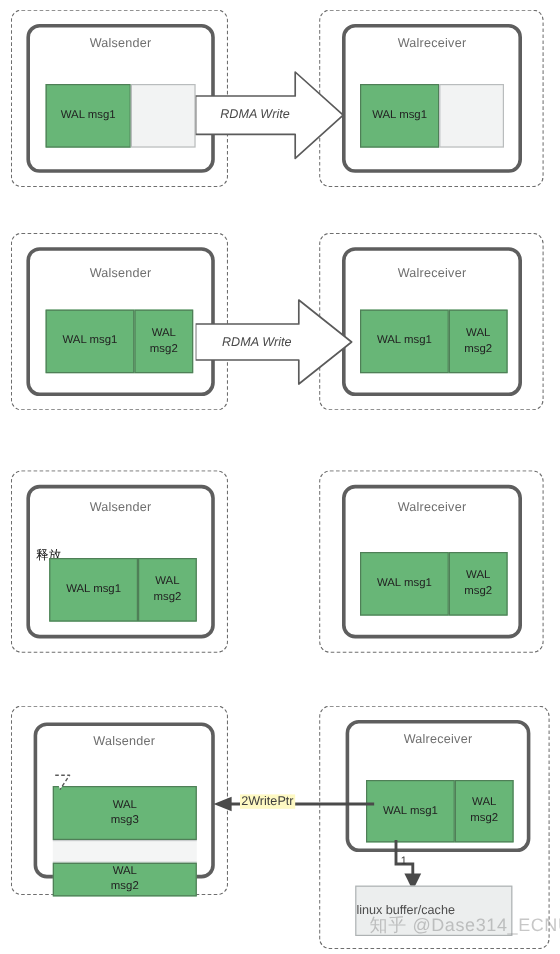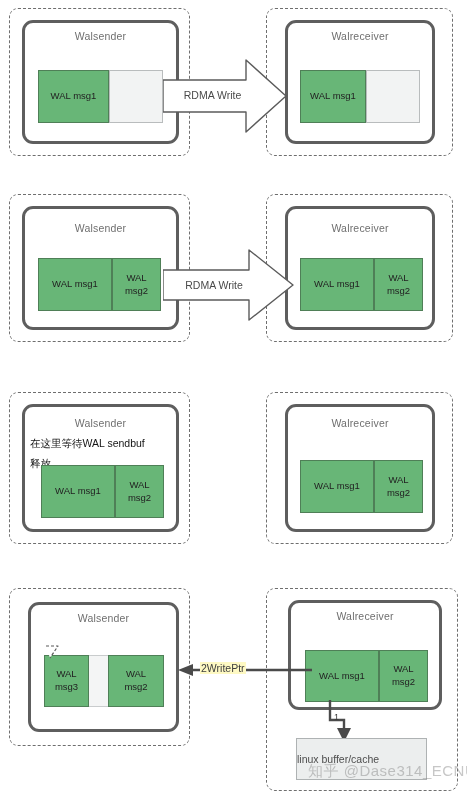--- a/index.html
+++ b/index.html
@@ -77,20 +77,21 @@
     border: none;
     border-top: 1px solid #c9cccd;
     border-bottom: 1px solid #c9cccd;
   }
   .cell span { display: block; }
 
   
   .blockarrow {
     position: absolute;
     pointer-events: none;
+    font-style: italic;
   }
   .blockarrow svg { display: block; }
   .blockarrow-label {
     position: absolute;
     left: 0; right: 0;
     text-align: center;
     font-size: 10.5px;
     color: #4a4a4a;
     white-space: nowrap;
   }
@@ -230,21 +231,20 @@
     <svg width="132" height="74" viewBox="0 0 132 74">
       <path d="M0,22 L86,22 L86,2 L130,37 L86,72 L86,52 L0,52 Z" fill="#ffffff" stroke="#5b5b5b" stroke-width="1.4" stroke-linejoin="round"></path>
     </svg>
     <div class="blockarrow-label" style="top:31px; right:30px; left:0;">RDMA Write</div>
   </div>
 
   <div class="host" style="left:9px; top:392px; width:181px; height:152px;"></div>
   <div class="proc" style="left:22px; top:404px; width:157px; height:128px;">
     <div class="proc-title" style="top:10px;">Walsender</div>
   </div>
-  <div class="note" style="left:30px; top:435px;">在这里等待WAL sendbuf</div>
   <div class="note" style="left:30px; top:455px;">释放</div>
   <div class="buf" style="left:41px; top:465px; width:123px; height:53px;">
     <div class="cell green" style="flex:0 0 74px;">
       <span>WAL msg1</span>
     </div>
     <div class="cell green" style="flex:1 1 auto;">
       <span style="max-width:34px;">WAL msg2</span>
     </div>
   </div>
 
@@ -265,21 +265,21 @@
   <div class="proc" style="left:28px; top:602px; width:151px; height:130px;">
     <div class="proc-title" style="top:7px;">Walsender</div>
   </div>
 
   <div class="callout-tail" style="left:44px; top:645px; width:24px; height:16px;">
     <svg width="24" height="16" viewBox="0 0 24 16">
       <path d="M2,1 L14,1 L6,13" fill="#ffffff" stroke="#5a5a5a" stroke-width="1.2" stroke-dasharray="3,2" stroke-linejoin="round"></path>
     </svg>
   </div>
 
-  <div class="buf" style="left:44px; top:655px; width:120px; height:52px;">
+  <div class="buf" style="left:44px; top:655px; width:120px; height:52px;flex-direction:column;">
     <div class="cell green" style="flex:0 0 45px;">
       <span style="max-width:34px;">WAL msg3</span>
     </div>
     <div class="cell gap" style="flex:0 0 19px;">
       <span></span>
     </div>
     <div class="cell green" style="flex:1 1 auto;">
       <span style="max-width:34px;">WAL msg2</span>
     </div>
   </div>

